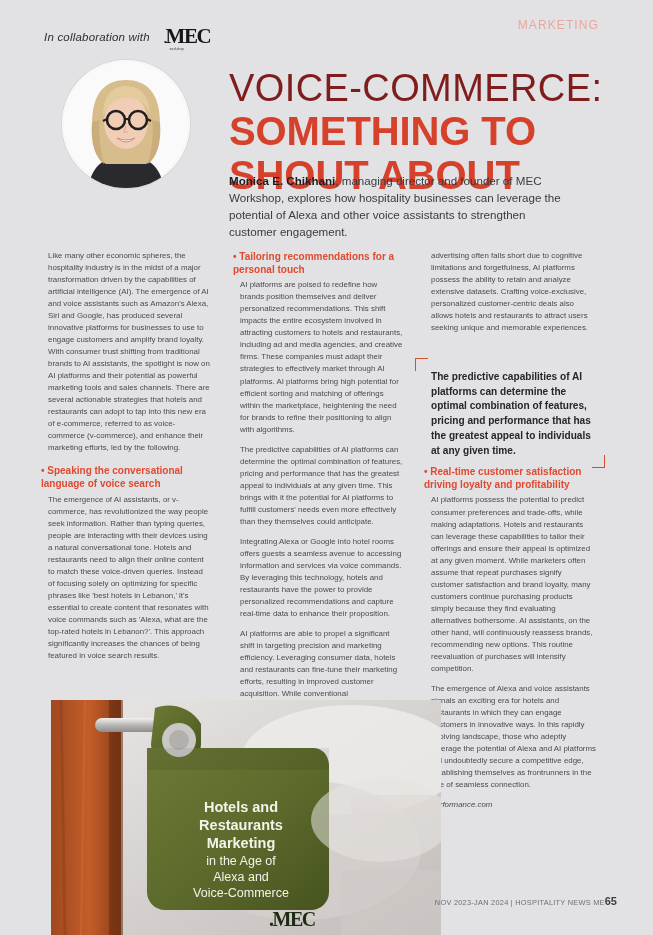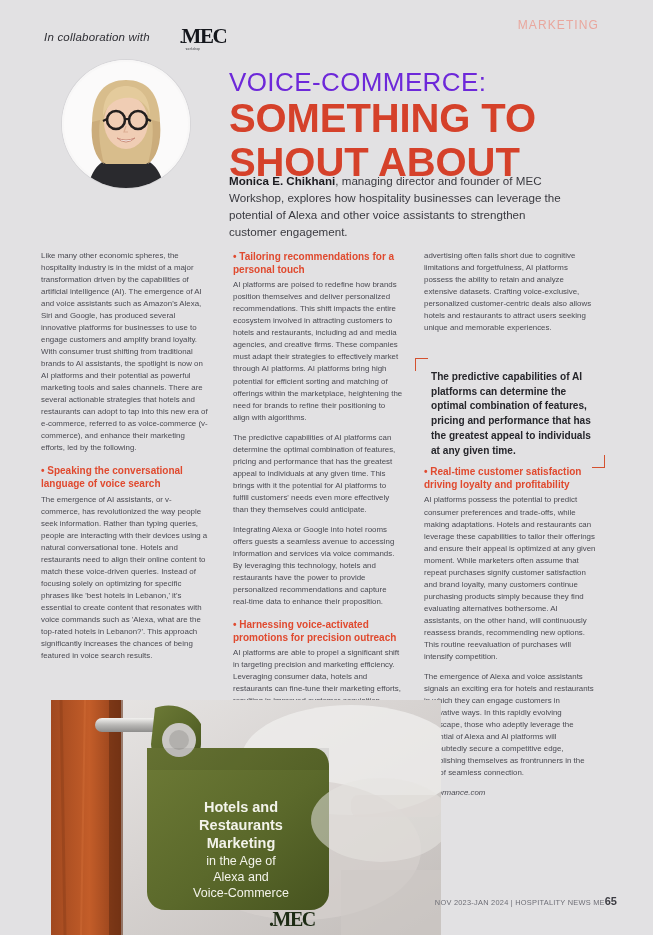--- a/index.html
+++ b/index.html
@@ -18,21 +18,21 @@
     overflow: hidden;
   }
 
   
   .collab-row {
     position: absolute;
     left: 44px;
     top: 26px;
     display: flex;
     align-items: center;
-    gap: 30px;
+    gap: 14px;
     text-align: center;
   }
   .collab-label {
     font-style: italic;
     font-size: 11.5px;
     color: #2d2d33;
     letter-spacing: .2px;
   }
   .mec-logo {
     font-family: "Liberation Serif", serif;
@@ -83,24 +83,24 @@
   .portrait-svg { display: block; width: 128px; height: 128px; }
 
   
   .headline {
     position: absolute;
     left: 229px;
     top: 68px;
     width: 400px;
   }
   .headline .l1 {
-    font-size: 26px;
+    font-size: 38px;
     font-weight: 400;
     letter-spacing: .4px;
-    color: #6d28d9;
+    color: #7f1d1d;
     line-height: 1.08;
     white-space: nowrap;
   }
   .headline .l2, .headline .l3 {
     font-size: 40px;
     font-weight: 700;
     letter-spacing: -.1px;
     color: #d5412a;
     line-height: 1.1;
     white-space: nowrap;
@@ -118,21 +118,21 @@
 
   
   .col {
     position: absolute;
     top: 250px;
     font-size: 7.9px;
     line-height: 1.52;
     color: #4a4a52;
     text-align: left;
   }
-  .col p { margin: 0 0 8px 0; }
+  .col p { margin: 0 0 8px 7px; }
   .col1 { left: 41px; width: 169px; }
   .col2 { left: 233px; width: 170px; }
   .col3 { left: 424px; width: 172px; }
 
   .subhead {
     color: #e04a2f;
     font-weight: 700;
     font-size: 10px;
     line-height: 1.32;
     margin: 10px 0 3px 0;
@@ -252,21 +252,20 @@
     <p>Like many other economic spheres, the hospitality industry is in the midst of a major transformation driven by the capabilities of artificial intelligence (AI). The emergence of AI and voice assistants such as Amazon's Alexa, Siri and Google, has produced several innovative platforms for businesses to use to engage customers and amplify brand loyalty. With consumer trust shifting from traditional brands to AI assistants, the spotlight is now on AI platforms and their potential as powerful marketing tools and sales channels. There are several actionable strategies that hotels and restaurants can adopt to tap into this new era of e-commerce, referred to as voice-commerce (v-commerce), and enhance their marketing efforts, led by the following.</p>
     <div class="subhead">• Speaking the conversational language of voice search</div>
     <p>The emergence of AI assistants, or v-commerce, has revolutionized the way people seek information. Rather than typing queries, people are interacting with their devices using a natural conversational tone. Hotels and restaurants need to align their online content to match these voice-driven queries. Instead of focusing solely on optimizing for specific phrases like 'best hotels in Lebanon,' it's essential to create content that resonates with voice commands such as 'Alexa, what are the top-rated hotels in Lebanon?'. This approach significantly increases the chances of being featured in voice search results.</p>
   </div>
 
   <div class="col col2">
     <div class="subhead">• Tailoring recommendations for a personal touch</div>
     <p>AI platforms are poised to redefine how brands position themselves and deliver personalized recommendations. This shift impacts the entire ecosystem involved in attracting customers to hotels and restaurants, including ad and media agencies, and creative firms. These companies must adapt their strategies to effectively market through AI platforms. AI platforms bring high potential for efficient sorting and matching of offerings within the marketplace, heightening the need for brands to refine their positioning to align with algorithms.</p>
     <p>The predictive capabilities of AI platforms can determine the optimal combination of features, pricing and performance that has the greatest appeal to individuals at any given time. This brings with it the potential for AI platforms to fulfill customers' needs even more effectively than they themselves could anticipate.</p>
     <p>Integrating Alexa or Google into hotel rooms offers guests a seamless avenue to accessing information and services via voice commands. By leveraging this technology, hotels and restaurants have the power to provide personalized recommendations and capture real-time data to enhance their proposition.</p>
-    <div class="subhead">• Harnessing voice-activated promotions for precision outreach</div>
     <p>AI platforms are able to propel a significant shift in targeting precision and marketing efficiency. Leveraging consumer data, hotels and restaurants can fine-tune their marketing efforts, resulting in improved customer acquisition. While conventional</p>
   </div>
 
   <div class="col col3">
     <p>advertising often falls short due to cognitive limitations and forgetfulness, AI platforms possess the ability to retain and analyze extensive datasets. Crafting voice-exclusive, personalized customer-centric deals also allows hotels and restaurants to attract users seeking unique and memorable experiences.</p>
     <div style="height:113px"></div>
     <div class="subhead">• Real-time customer satisfaction driving loyalty and profitability</div>
     <p>AI platforms possess the potential to predict consumer preferences and trade-offs, while making adaptations. Hotels and restaurants can leverage these capabilities to tailor their offerings and ensure their appeal is optimized at any given moment. While marketers often assume that repeat purchases signify customer satisfaction and brand loyalty, many customers continue purchasing products simply because they find evaluating alternatives bothersome. AI assistants, on the other hand, will continuously reassess brands, recommending new options. This routine reevaluation of purchases will intensify competition.</p>
     <p>The emergence of Alexa and voice assistants signals an exciting era for hotels and restaurants in which they can engage customers in innovative ways. In this rapidly evolving landscape, those who adeptly leverage the potential of Alexa and AI platforms will undoubtedly secure a competitive edge, establishing themselves as frontrunners in the age of seamless connection.</p>
     <p class="url-line">performance.com</p>

